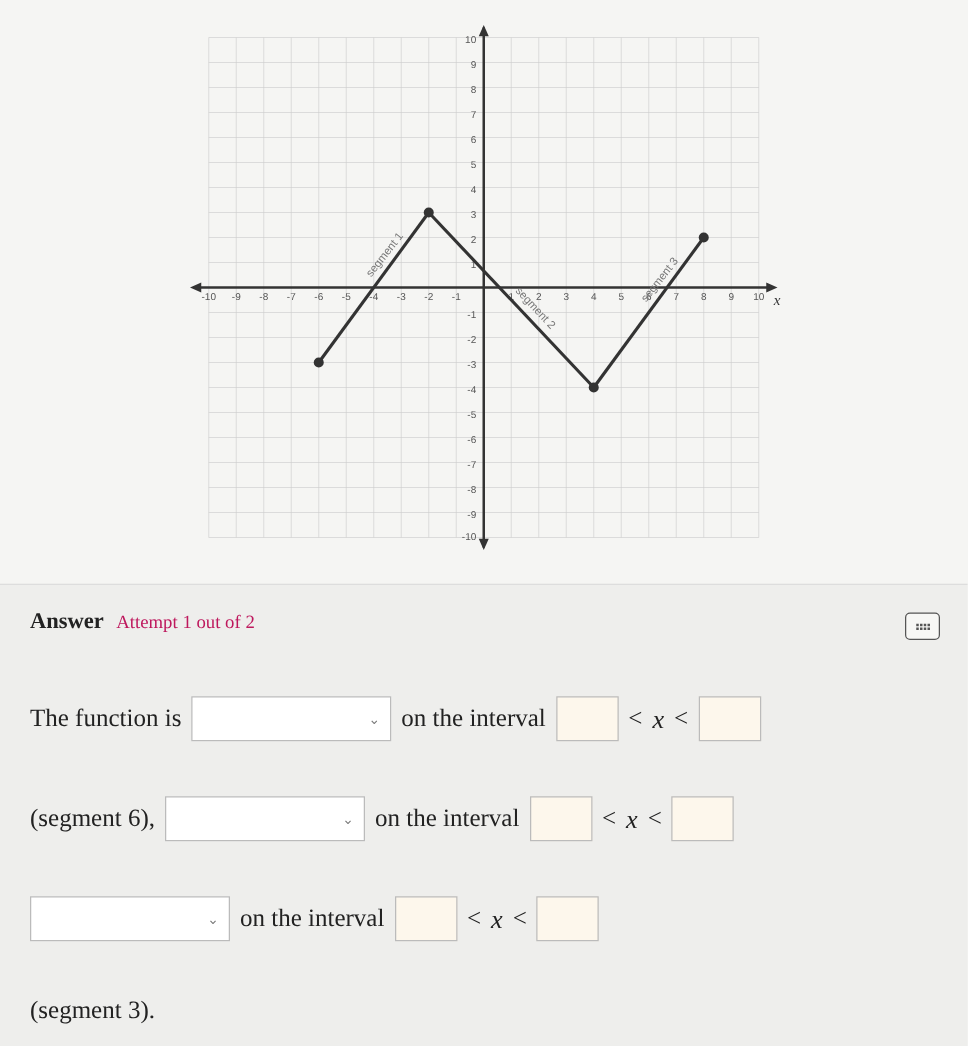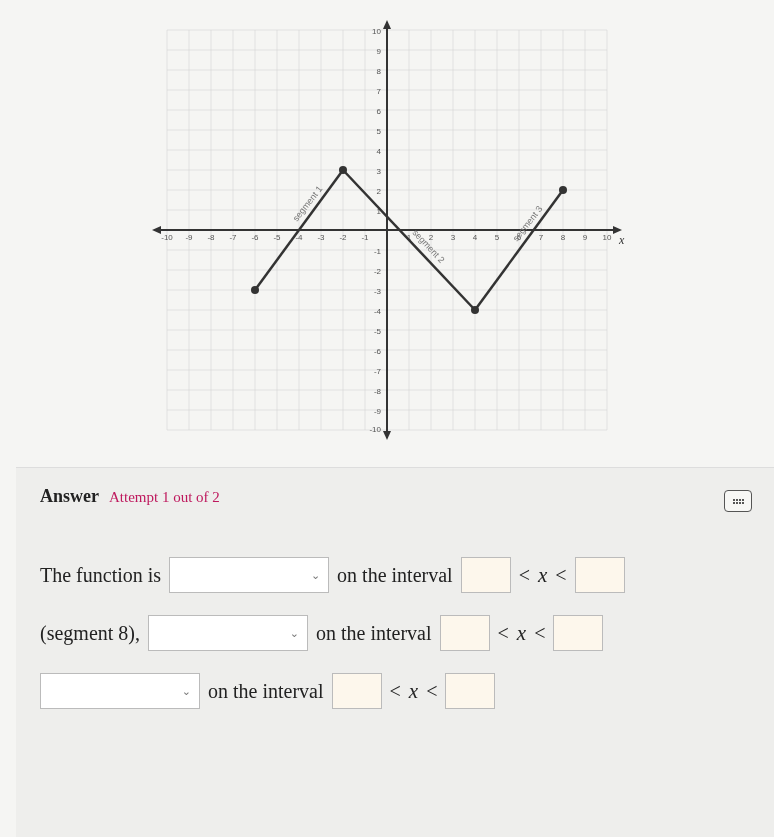--- a/index.html
+++ b/index.html
@@ -57,21 +57,21 @@
     .chart-svg {
       display: block;
       margin: 0 auto;
     }
     .answer-panel {
       background: #eeeeec;
       border-top: 1px solid #ddd;
       padding: 18px 20px 20px 24px;
       position: absolute;
       bottom: 0;
-      left: 16px;
+      left: 0;
       right: 0;
       height: 370px;
       text-align: center;
     }
     .answer-header {
       display: flex;
       align-items: baseline;
       gap: 10px;
       margin-bottom: 50px;
     }
@@ -103,20 +103,21 @@
     .kbrow { display:flex; gap:1px; }
     .kbk { width:2px; height:2px; background:#555; }
     .line {
       display: flex;
       align-items: center;
       flex-wrap: wrap;
       gap: 8px;
       font-size: 20px;
       color: #222;
       margin-bottom: 22px;
+      margin-top: 44px;
     }
     .select-box {
       border: 1px solid #bbb;
       background: #fff;
       height: 36px;
       width: 160px;
       display: inline-flex;
       align-items: center;
       justify-content: flex-end;
       padding: 0 8px;
@@ -317,21 +318,21 @@
       </span>
     <span>on the interval</span>
     <span class="num-box"></span>
     <span class="lt">&lt;</span>
     <span class="math-x">x</span>
     <span class="lt">&lt;</span>
     <span class="num-box"></span>
   </div>
 
   <div class="line">
-    <span>(segment 8),</span>
+    <span>(segment 6),</span>
     <span class="select-box">
         <span class="chev">⌄</span>
       </span>
     <span>on the interval</span>
     <span class="num-box"></span>
     <span class="lt">&lt;</span>
     <span class="math-x">x</span>
     <span class="lt">&lt;</span>
     <span class="num-box"></span>
   </div>
@@ -341,13 +342,16 @@
         <span class="chev">⌄</span>
       </span>
     <span>on the interval</span>
     <span class="num-box"></span>
     <span class="lt">&lt;</span>
     <span class="math-x">x</span>
     <span class="lt">&lt;</span>
     <span class="num-box"></span>
   </div>
 
+  <div class="line">
+    <span>(segment 3).</span>
+  </div>
 </div>
 
 </body></html>

